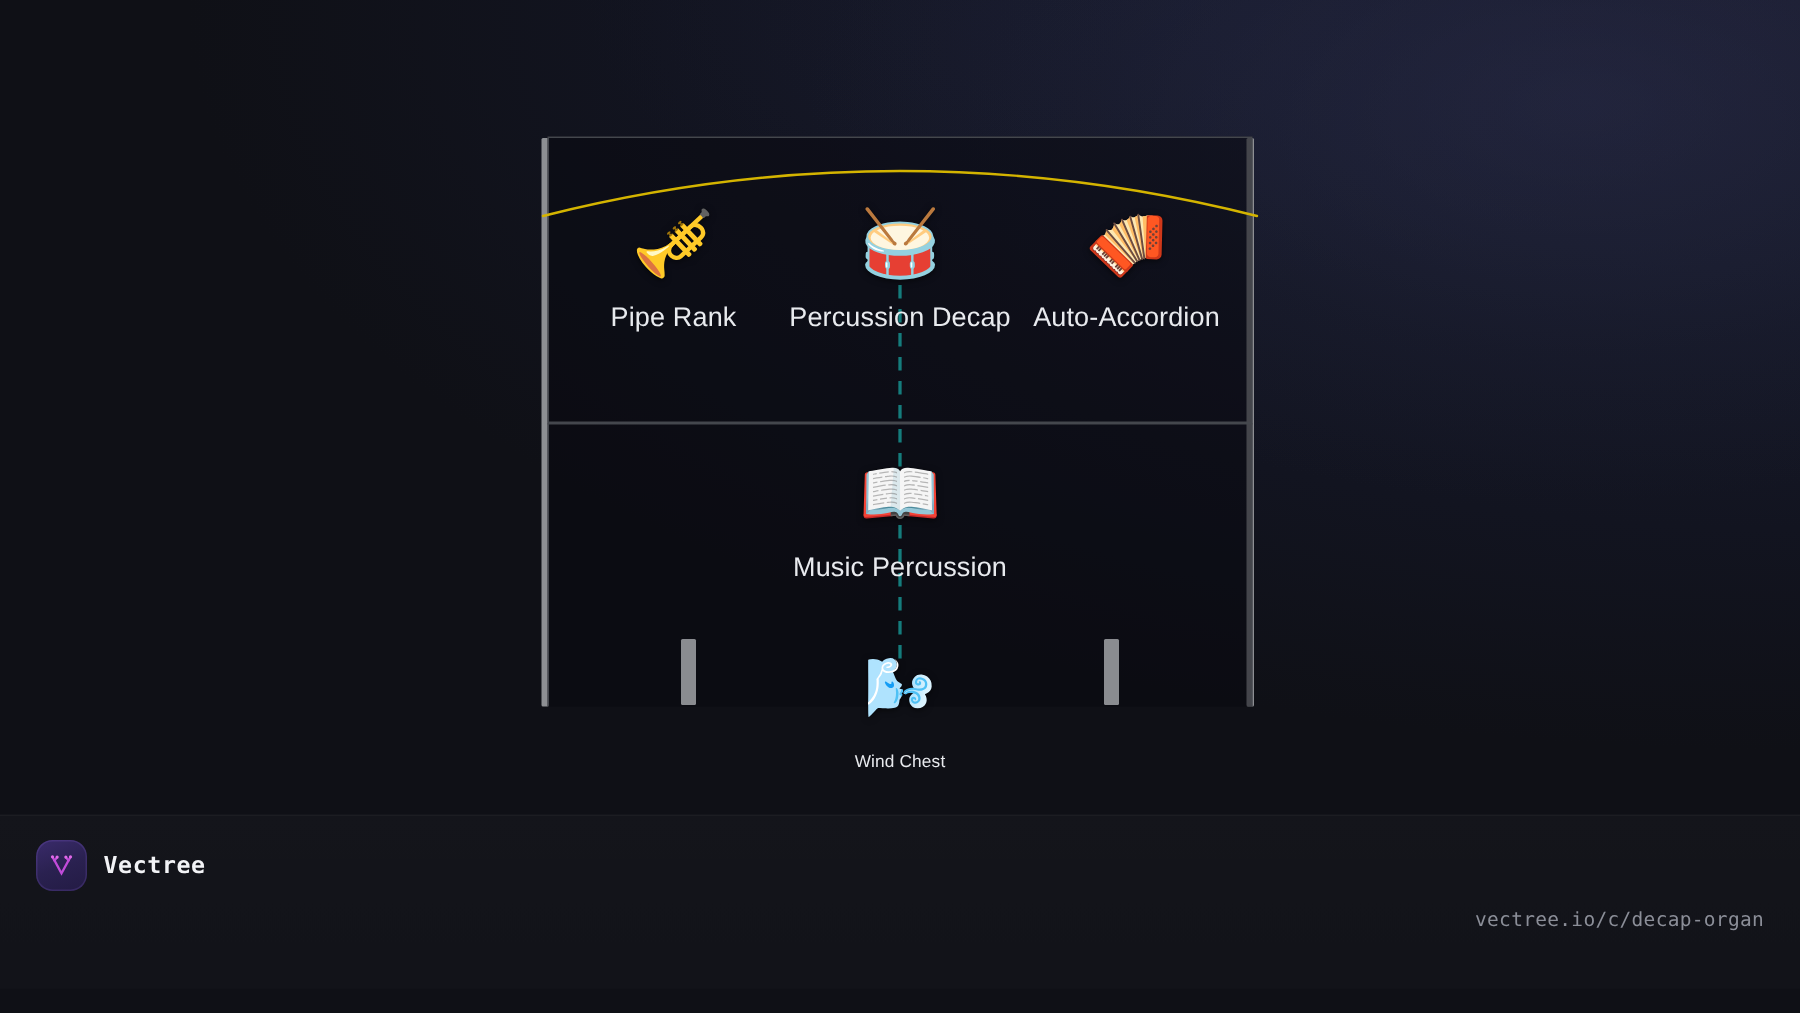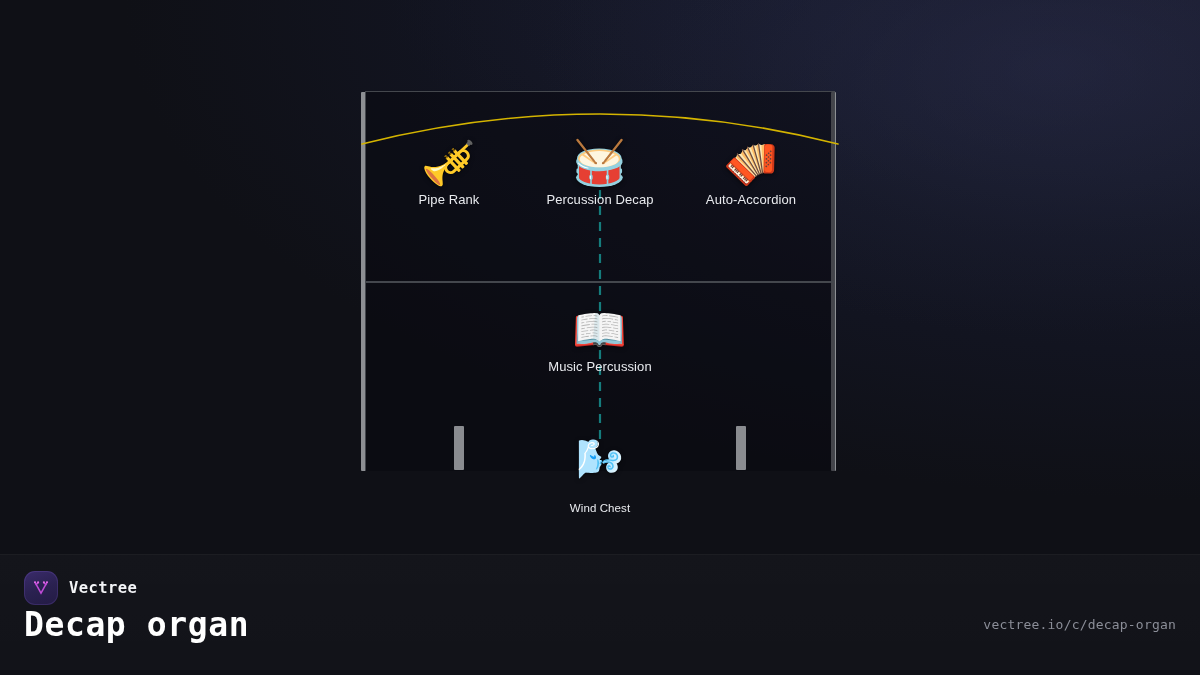--- a/index.html
+++ b/index.html
@@ -65,35 +65,35 @@
   }
   .node .glyph {
     font-size: 44px;
     line-height: 50px;
     height: 50px;
     display: block;
     filter: drop-shadow(0 1px 2px rgba(0,0,0,0.6));
   }
   .node .nlabel {
     display: block;
-    margin-top: 4px;
+    margin-top: 16px;
     color: #e8eaee;
-    font-size: 13px;
+    font-size: 18px;
     line-height: 15px;
     letter-spacing: 0.1px;
     white-space: nowrap;
   }
   .node.small .glyph { font-size: 38px; line-height: 44px; height: 44px; }
   .node.small .nlabel { font-size: 11.5px; margin-top: 20px; }
 
   
   #footer {
     position: absolute;
     left: 0;
-    bottom: 5px;
+    bottom: 16px;
     width: 1200px;
     height: 116px;
     background: linear-gradient(180deg, rgba(255,255,255,0.018) 0%, rgba(255,255,255,0.012) 100%);
     border-top: 1px solid rgba(255,255,255,0.045);
     box-sizing: border-box;
   }
 
   #brand-row {
     position: absolute;
     left: 24px;
@@ -213,19 +213,18 @@
             <circle cx="4.0" cy="4.2" r="1.05"></circle>
             <circle cx="7.1" cy="4.4" r="1.05"></circle>
             <circle cx="16.0" cy="4.2" r="1.05"></circle>
             <circle cx="12.9" cy="4.4" r="1.05"></circle>
           </g>
         </svg>
       </div>
       <div id="brand-name">Vectree</div>
     </div>
 
-    <div id="page-title">Decap organ</div>
 
     <div id="footer-url">vectree.io/c/decap-organ</div>
 
   </div>
 
 </div>
 
 </body></html>

